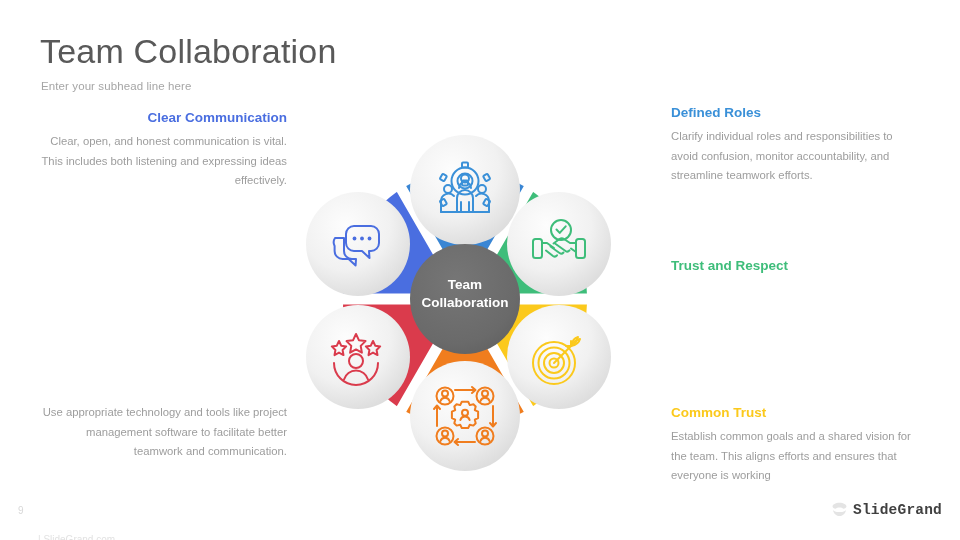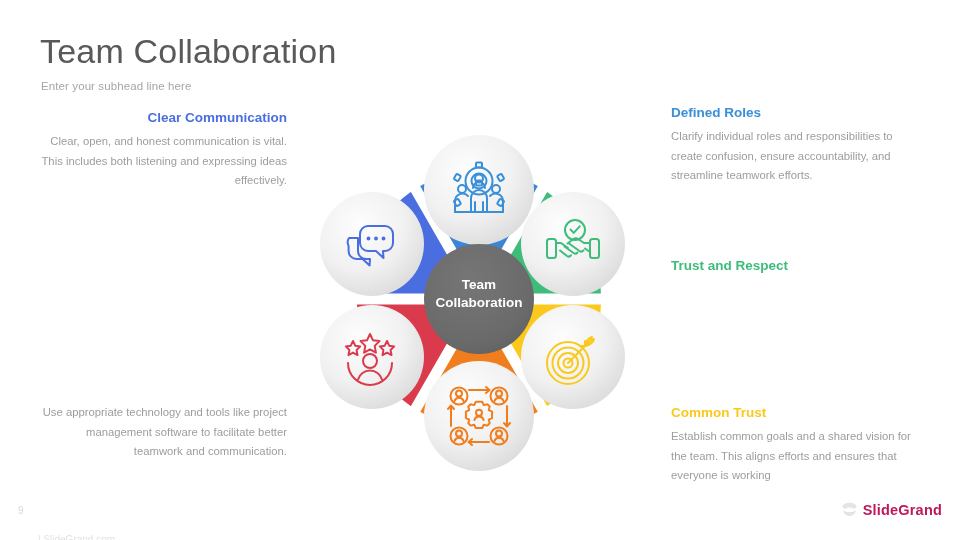--- a/index.html
+++ b/index.html
@@ -38,21 +38,21 @@
   .right{left:671px;text-align:left;}
 
   .b1{top:109px;}
   .b2{top:243px;}
   .b3{top:403px;}
   .r1{top:104px;}
   .r2{top:257px;}
   .r3{top:404px;}
 
   
-  .diagram{position:absolute;left:312px;top:108px;width:334px;height:382px;}
+  .diagram{position:absolute;left:298px;top:108px;width:334px;height:382px;}
   .diagram svg{display:block;}
 
   .hub-label{
     position:absolute;left:50%;top:185px;transform:translate(-50%,-50%);
     width:150px;text-align:center;
     color:#ffffff;font-weight:bold;font-size:13.5px;line-height:17.5px;
     pointer-events:none;
   }
 
   
@@ -62,41 +62,41 @@
   }
   .foot-site{
     position:absolute;left:38px;top:534px;
     font-size:10px;color:#e2e2e2;font-weight:400;
   }
   .brand{
     position:absolute;right:18px;top:501px;
     display:flex;align-items:center;gap:5px;
     color:#e4e4e4;
   }
-  .brand-name{font-size:14.5px;font-weight:bold;letter-spacing:.2px;color:#be185d;}
+  .brand-name{font-size:14.5px;font-weight:bold;letter-spacing:.2px;color:#404040;font-family:Liberation Mono, monospace;}
 </style>
 </head>
 <body>
 
 <div class="slide">
 
   <div class="title">Team Collaboration</div>
   <div class="subhead">Enter your subhead line here</div>
 
   <div class="block left b1">
     <div class="bh" style="color:#4a6ee0">Clear Communication</div>
     <div class="bb">Clear, open, and honest communication is vital. This includes both listening and expressing ideas effectively.</div>
   </div>
   <div class="block left b3">
     <div class="bb">Use appropriate technology and tools like project management software to facilitate better teamwork and communication.</div>
   </div>
 
   <div class="block right r1">
     <div class="bh" style="color:#3a90d8">Defined Roles</div>
-    <div class="bb">Clarify individual roles and responsibilities to create confusion, ensure accountability, and streamline teamwork efforts.</div>
+    <div class="bb">Clarify individual roles and responsibilities to avoid confusion, monitor accountability, and streamline teamwork efforts.</div>
   </div>
   <div class="block right r2">
     <div class="bh" style="color:#3ebd7a">Trust and Respect</div>
   </div>
   <div class="block right r3">
     <div class="bh" style="color:#fbc91c">Common Trust</div>
     <div class="bb">Establish common goals and a shared vision for the team. This aligns efforts and ensures that everyone is working</div>
   </div>
 
   <div class="diagram">

